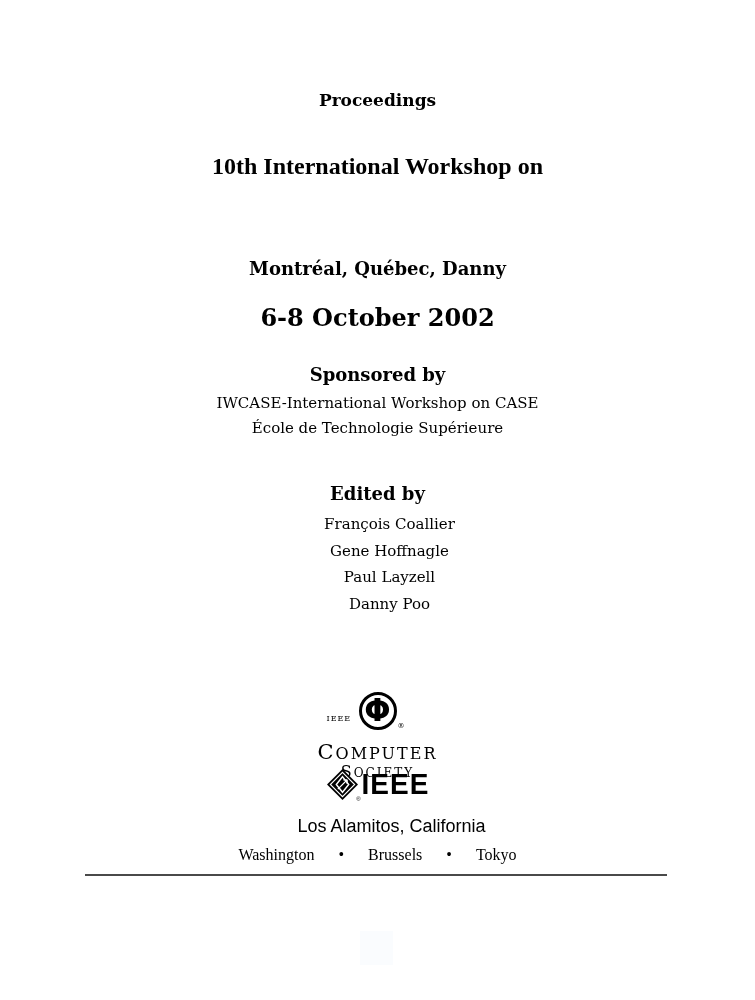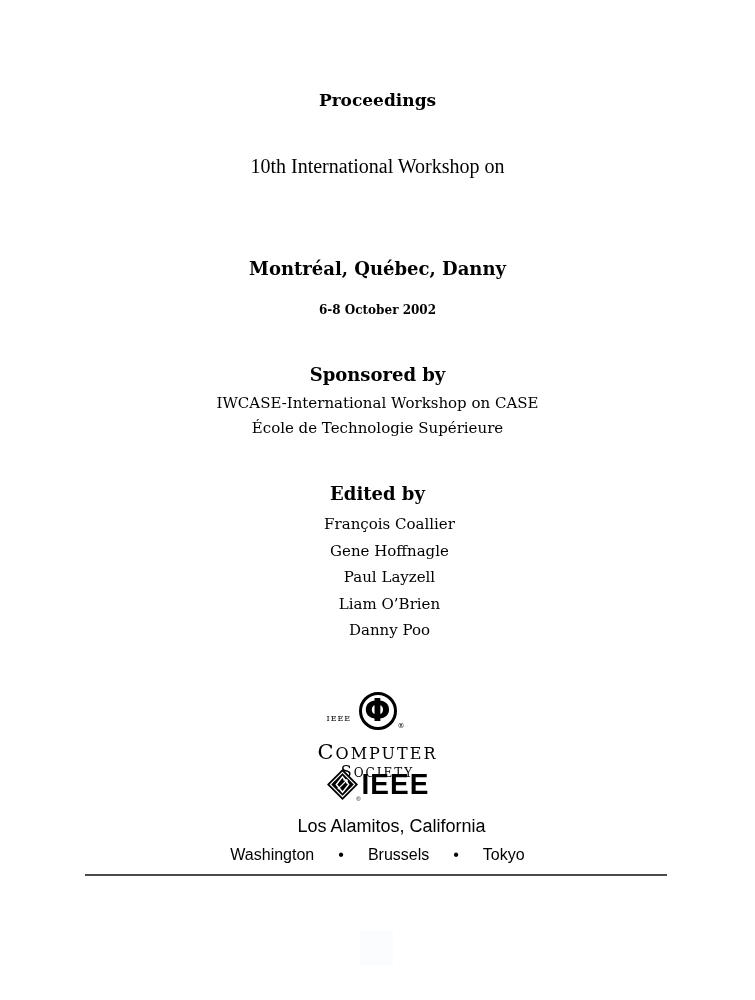--- a/index.html
+++ b/index.html
@@ -18,23 +18,23 @@
     overflow: hidden;
   }
   .line {
     position: absolute;
     left: 0;
     right: 0;
     text-align: center;
     white-space: nowrap;
   }
   .series      { top: 90px;  font-size: 17px; font-weight: bold; }
-  .title-block { top: 151px; font-size: 20px; font-weight: normal; line-height: 31px; font-family: "Liberation Serif", serif; }
+  .title-block { top: 151px; font-size: 24px; font-weight: bold; line-height: 31px; font-family: "Liberation Serif", serif; }
   .venue       { top: 258px; font-size: 18px; font-weight: bold; }
-  .dates       { top: 303px; font-size: 12px; font-weight: bold; }
+  .dates       { top: 303px; font-size: 24px; font-weight: bold; }
   .sponsored-h { top: 364px; font-size: 18px; font-weight: bold; }
   .sponsor-1   { top: 394px; font-size: 15px; }
   .sponsor-2   { top: 419px; font-size: 15px; }
   .edited-h    { top: 483px; font-size: 18px; font-weight: bold; }
   .editors     { top: 511px; font-size: 15px; line-height: 26.5px; margin-left: 24px; }
 
   
   .cs-logo {
     position: absolute;
     top: 692px;
@@ -108,21 +108,21 @@
     font-weight: 700;
     font-size: 28px;
     letter-spacing: 1px;
     transform: scaleY(1.05);
   }
 
   .city    { top: 816px; font-size: 18px; font-family: "Liberation Sans", sans-serif; margin-left: 28px; }
   .offices {
     top: 846px;
     font-size: 16px;
-    font-family: Liberation Sans, sans-serif;
+    font-family: Liberation Serif, serif;
     display: flex;
     justify-content: center;
     gap: 24px;
   }
   .rule {
     position: absolute;
     top: 874px;
     left: 85px;
     width: 582px;
     height: 2px;
@@ -154,21 +154,20 @@
 
   <div class="line sponsored-h">Sponsored by</div>
   <div class="line sponsor-1">IWCASE-International Workshop on CASE</div>
   <div class="line sponsor-2">École de Technologie Supérieure</div>
 
   <div class="line edited-h">Edited by</div>
   <div class="line editors">
     <div>François Coallier</div>
     <div>Gene Hoffnagle</div>
     <div>Paul Layzell</div>
-    <div>Liam O’Brien</div>
     <div>Danny Poo</div>
   </div>
 
   <div class="cs-logo">
     <span class="cs-mark">
       <span class="cs-ieee-small">IEEE</span>
       <span class="phi-circle">Φ</span>
       <span class="cs-reg">®</span>
     </span>
     <span class="cs-word cs-computer">COMPUTER</span>

